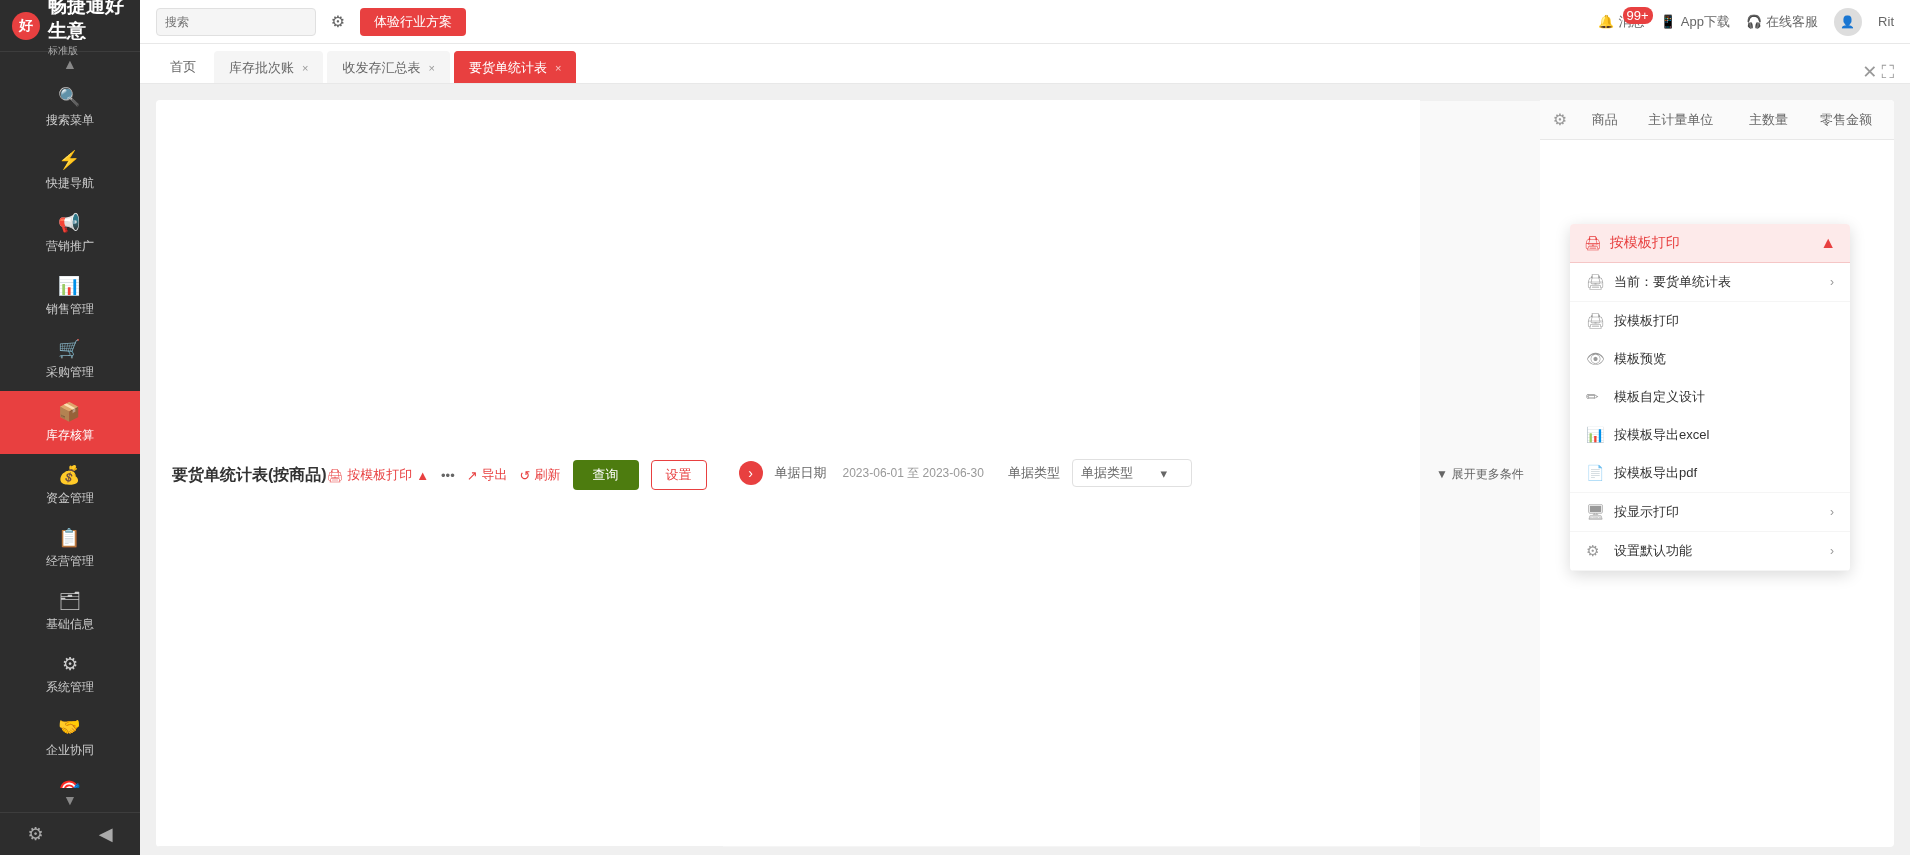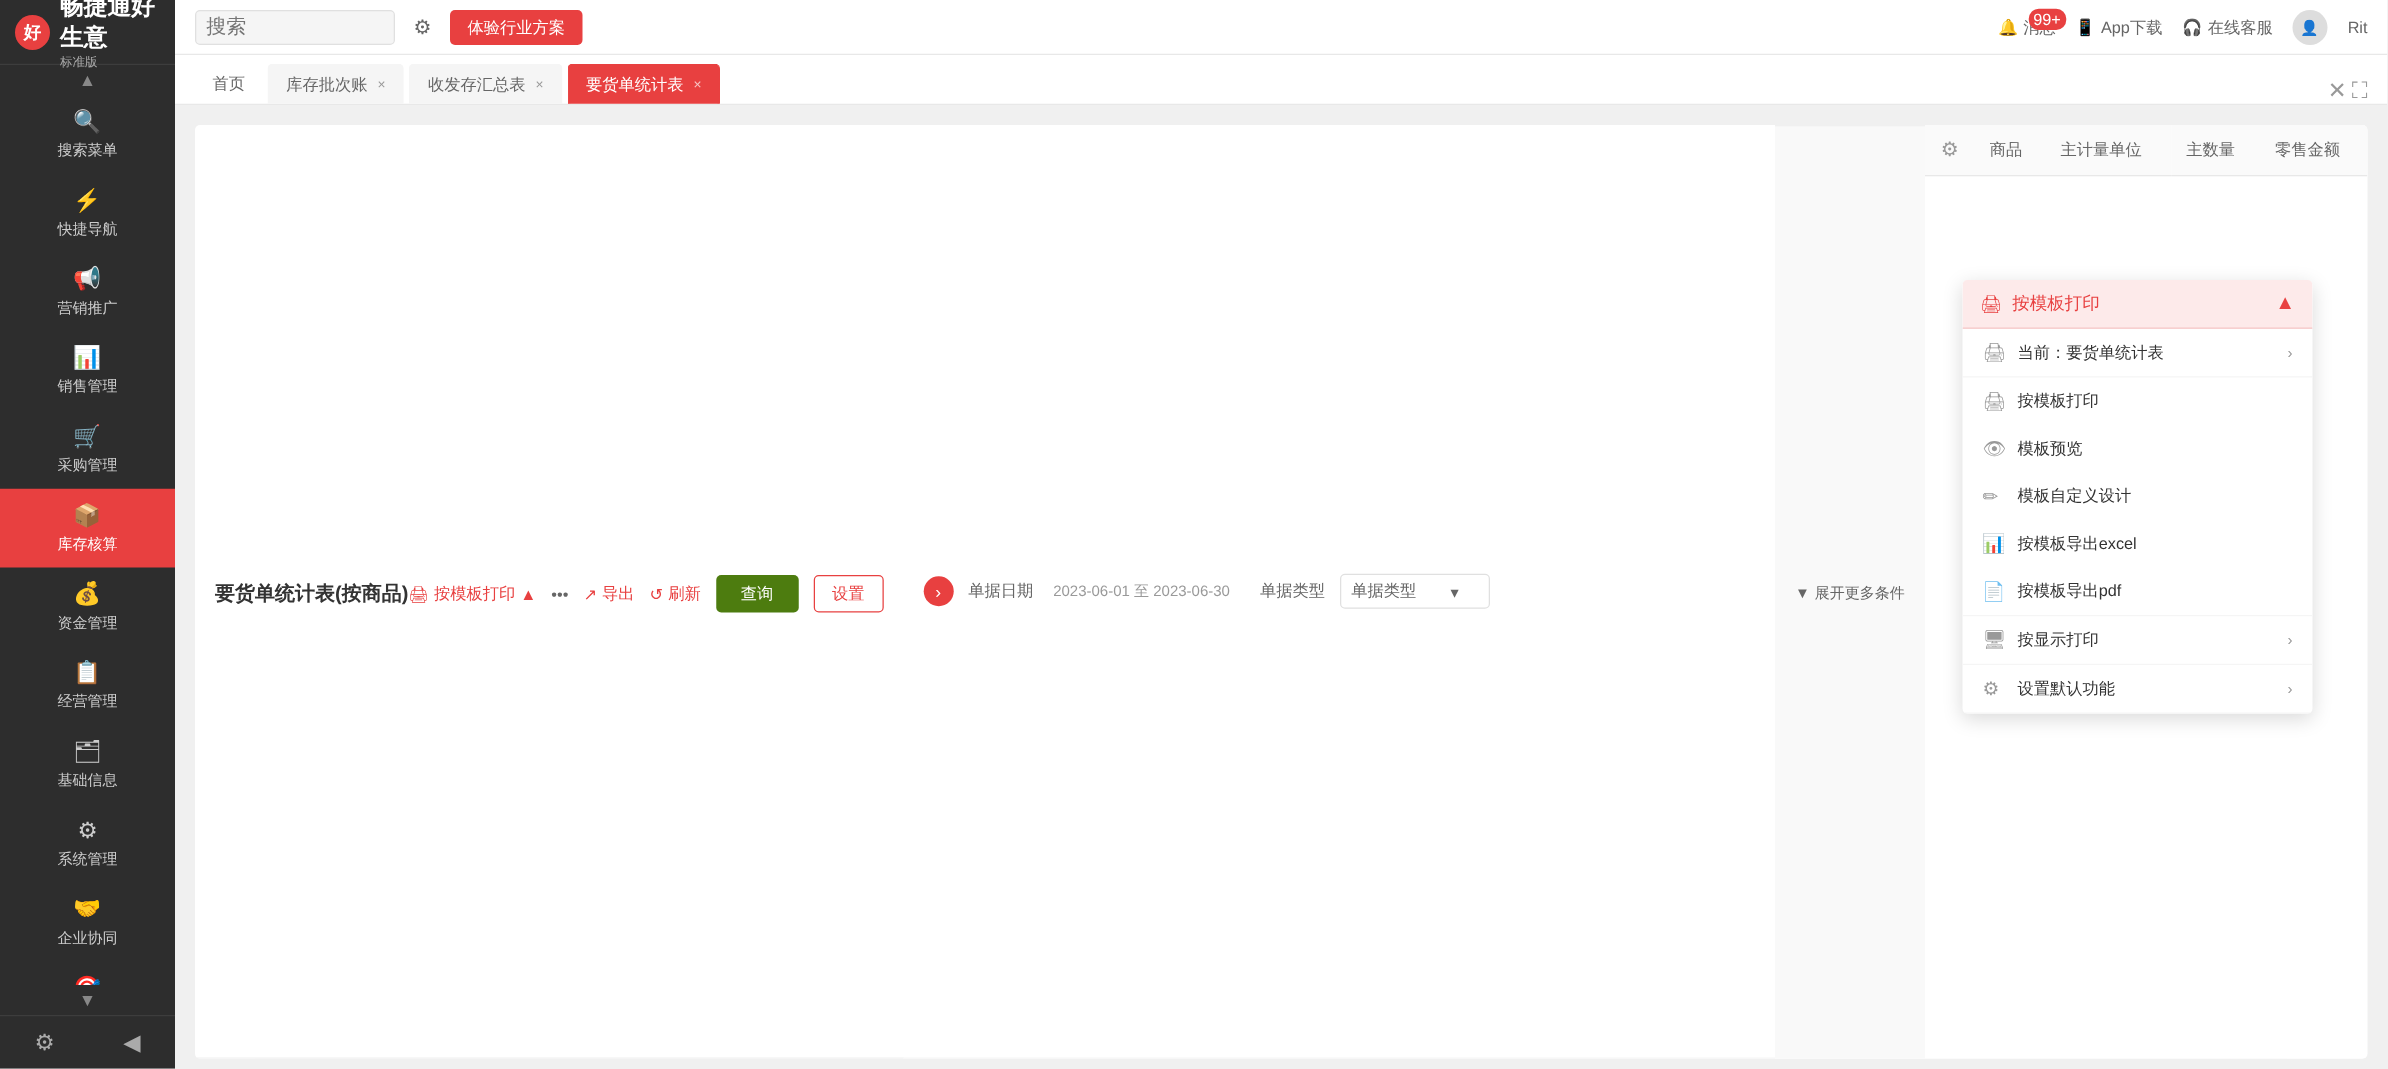--- a/index.html
+++ b/index.html
@@ -96,21 +96,21 @@
       align-items: center;
       gap: 8px;
     }
     .header-search {
       width: 160px;
       height: 28px;
       background: #f5f5f5;
       border-radius: 4px;
       border: 1px solid #e0e0e0;
       padding: 0 8px;
-      font-size: 16px;
+      font-size: 12px;
       color: #999;
     }
     .header-gear {
       width: 28px;
       height: 28px;
       display: flex;
       align-items: center;
       justify-content: center;
       color: #666;
       cursor: pointer;

